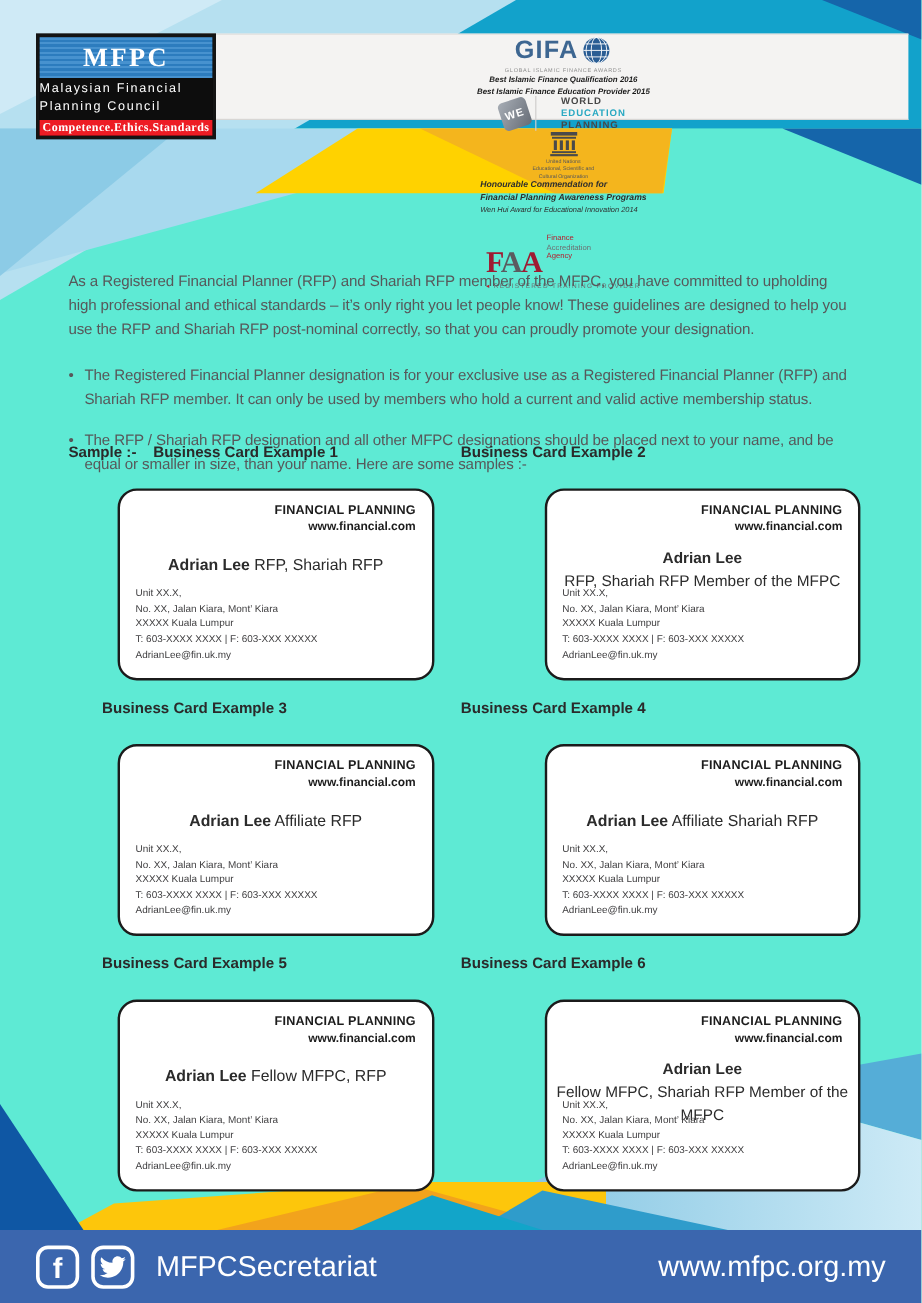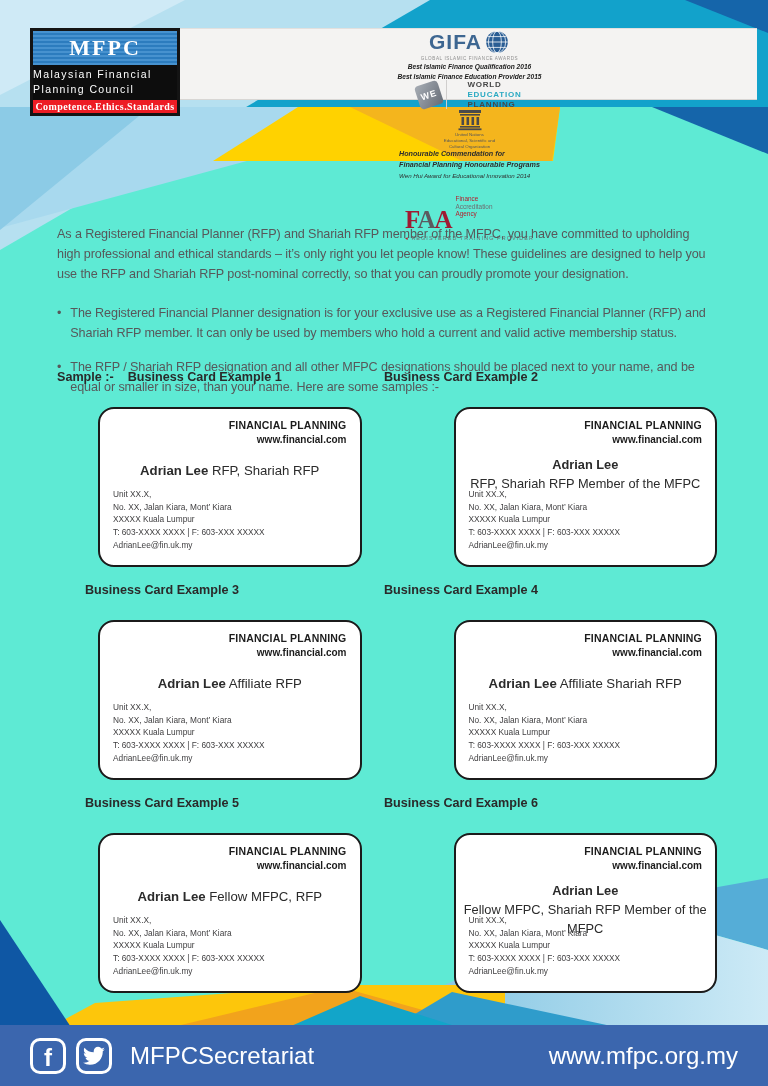--- a/index.html
+++ b/index.html
@@ -188,21 +188,21 @@
         <div>United Nations</div>
         <div>Educational, Scientific and</div>
         <div>Cultural Organization</div>
       </div>
     </div>
 
     <div class="vdots"></div>
 
     <div class="commend">
       <span class="commend-l1">Honourable Commendation for</span>
-      <span class="commend-l2">Financial Planning Honourable Programs</span>
+      <span class="commend-l2">Financial Planning Awareness Programs</span>
       <span class="commend-l3">Wen Hui Award for Educational Innovation 2014</span>
     </div>
 
     <div class="faa">
       <div class="faa-top">
         <span class="faa-letters"><span class="faa-f">F</span><span class="faa-a1">A</span><span class="faa-a2">A</span></span>
         <span class="faa-name">
           <span class="faa-n1">Finance</span>
           <span class="faa-n2">Accreditation</span>
           <span class="faa-n3">Agency</span>

